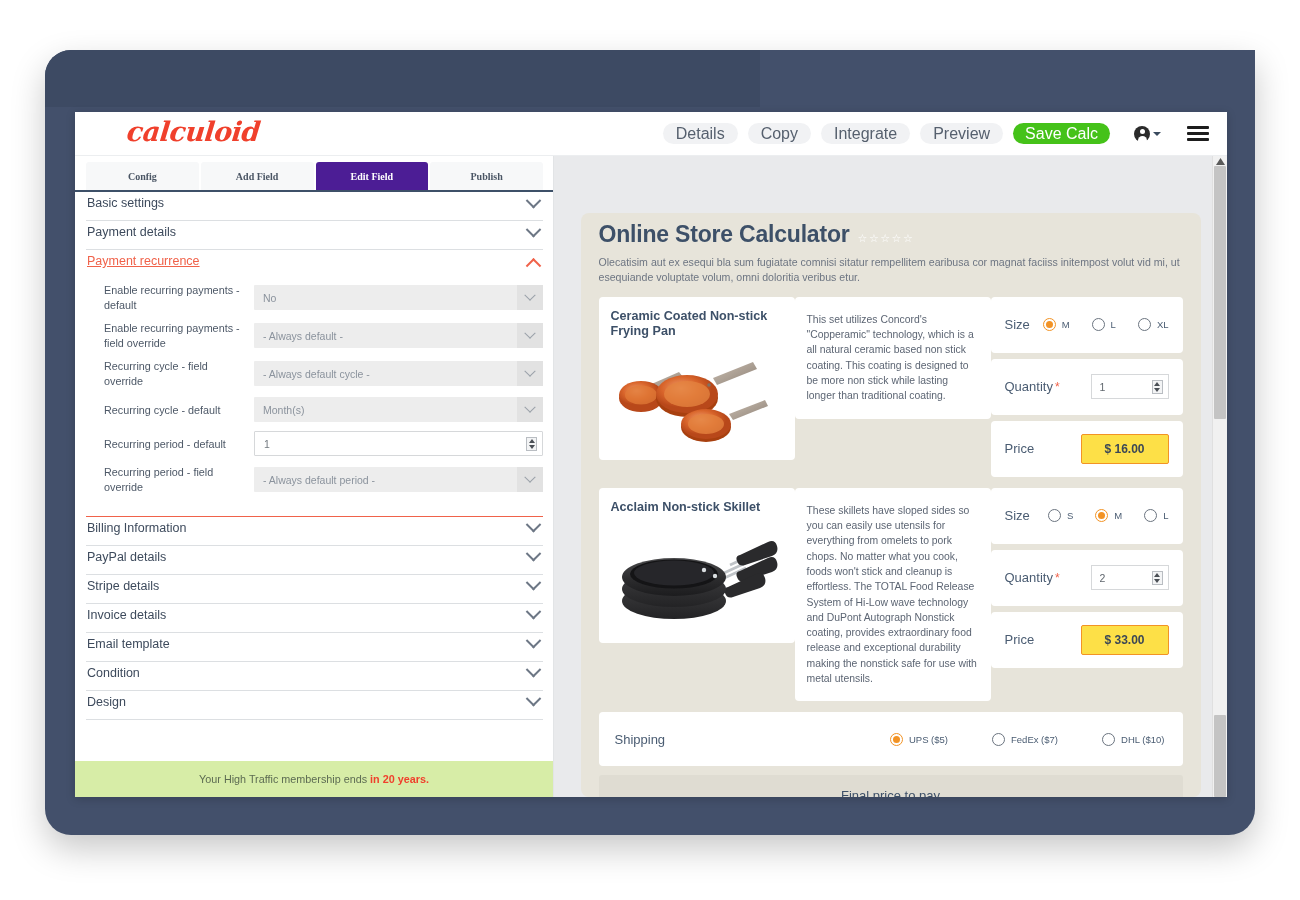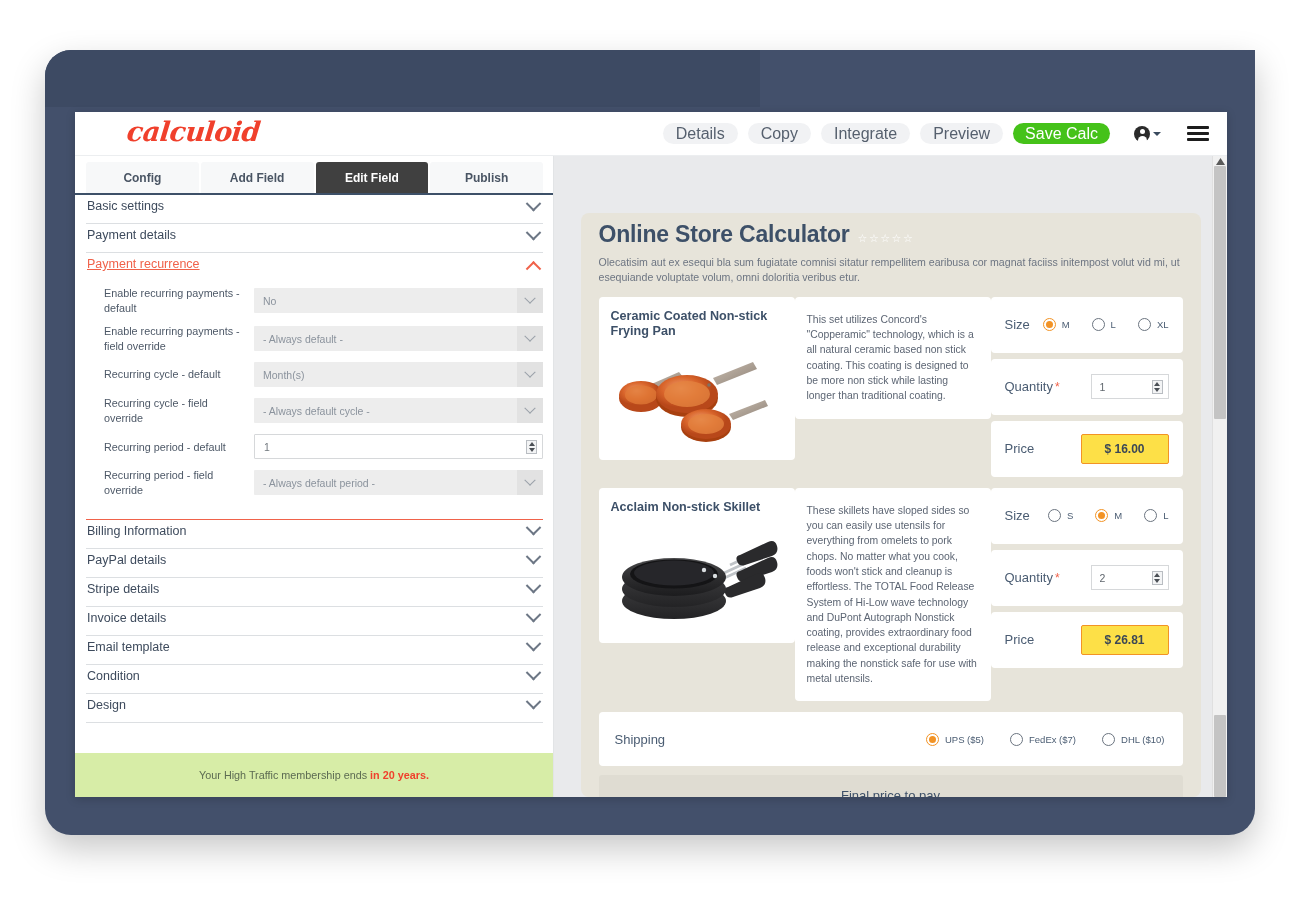--- a/index.html
+++ b/index.html
@@ -119,31 +119,32 @@
     position: relative;
   }
   #tab-bar {
     display: flex;
     padding: 6px 8px 0 11px;
     border-bottom: 2px solid #3d5068;
   }
   .tab {
     flex: 1;
     text-align: center;
-    font-size: 12px;
+    font-size: 10px;
     font-weight: bold;
     color: #4a5564;
     background: #f7f8f9;
     padding: 9px 0 8px;
     border-radius: 3px 3px 0 0;
     margin-right: 2px;
     cursor: pointer;
     white-space: nowrap;
-  }
-  .tab.active { background: #404040; color: #ffffff; }
+    font-family: Liberation Serif, serif;
+  }
+  .tab.active { background: #4c1d95; color: #ffffff; }
 
   #accordion-scroll {
     flex: 1; overflow: hidden;
     padding: 0 10px 0 11px;
   }
   .acc-section {
     border-bottom: 1px solid #dcdfe2;
   }
   .acc-head {
     display: flex; align-items: center; justify-content: space-between;
@@ -224,21 +225,21 @@
     display: flex; flex-direction: column; align-items: center; justify-content: space-around;
     cursor: pointer;
   }
   .spinner i {
     width:0;height:0;border-left:3px solid transparent;border-right:3px solid transparent;
   }
   .spinner i.up { border-bottom: 4px solid #4a4f55; }
   .spinner i.down { border-top: 4px solid #4a4f55; }
 
   #membership-banner {
-    height: 44px;
+    height: 36px;
     background: #d7eda7;
     display: flex; align-items: center; justify-content: center;
     font-size: 10.8px;
     color: #5c6b52;
   }
   #membership-banner b { color: #f0402c; margin-left: 3px; }
 
   
   #preview-panel {
     flex: 1;
@@ -317,21 +318,21 @@
     display: flex; align-items: center; justify-content: center;
     font-size: 12px; font-weight: bold; color: #3b4756;
   }
   #shipping-card {
     background: #ffffff; border-radius: 4px;
     margin-top: 11px;
     min-height: 54px;
     display: flex; align-items: center;
     padding: 0 18px 0 16px;
   }
-  #shipping-card .radio-group { gap: 26px; }
+  #shipping-card .radio-group { gap: 44px; }
   #final-price-bar {
     margin-top: 9px;
     height: 40px;
     background: #dfdcd2;
     border-radius: 3px;
     display: flex; align-items: center; justify-content: center;
     font-size: 13px;
     color: #3d5068;
   }
 
@@ -429,33 +430,33 @@
               <div class="field-label">Enable recurring payments - field override</div>
               <div class="select-box">
                 <span>- Always default -</span>
                 <span class="arrow-btn">
                     <i></i>
                   </span>
               </div>
             </div>
 
             <div class="field-row">
+              <div class="field-label">Recurring cycle - field override</div>
+              <div class="select-box">
+                <span>- Always default cycle -</span>
+                <span class="arrow-btn">
+                    <i></i>
+                  </span>
+              </div>
+            </div>
+
+            <div class="field-row">
               <div class="field-label">Recurring cycle - default</div>
               <div class="select-box">
                 <span>Month(s)</span>
-                <span class="arrow-btn">
-                    <i></i>
-                  </span>
-              </div>
-            </div>
-
-            <div class="field-row">
-              <div class="field-label">Recurring cycle - field override</div>
-              <div class="select-box">
-                <span>- Always default cycle -</span>
                 <span class="arrow-btn">
                     <i></i>
                   </span>
               </div>
             </div>
 
             <div class="field-row">
               <div class="field-label">Recurring period - default</div>
               <div class="number-box">
                 <span>1</span>
@@ -675,21 +676,21 @@
               <div class="qty-input">
                 <span>2</span>
                 <span class="spinner">
                     <i class="up"></i>
                     <i class="down"></i>
                   </span>
               </div>
             </div>
             <div class="opt-card">
               <span class="opt-label">Price</span>
-              <div class="price-box">$ 26.81</div>
+              <div class="price-box">$ 33.00</div>
             </div>
           </div>
         </div>
 
         <div id="shipping-card">
           <span class="opt-label">Shipping</span>
           <div class="radio-group">
             <label class="radio on">
                 <span class="dot"></span>
                 <span class="rl">UPS ($5)</span>

